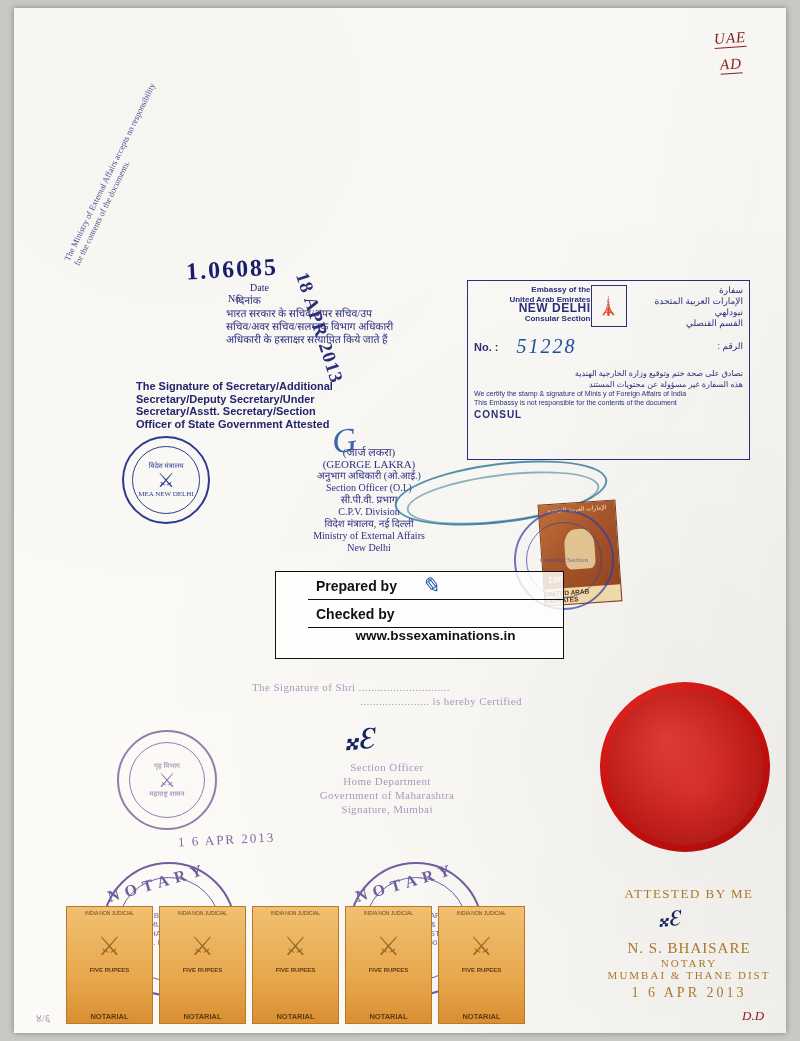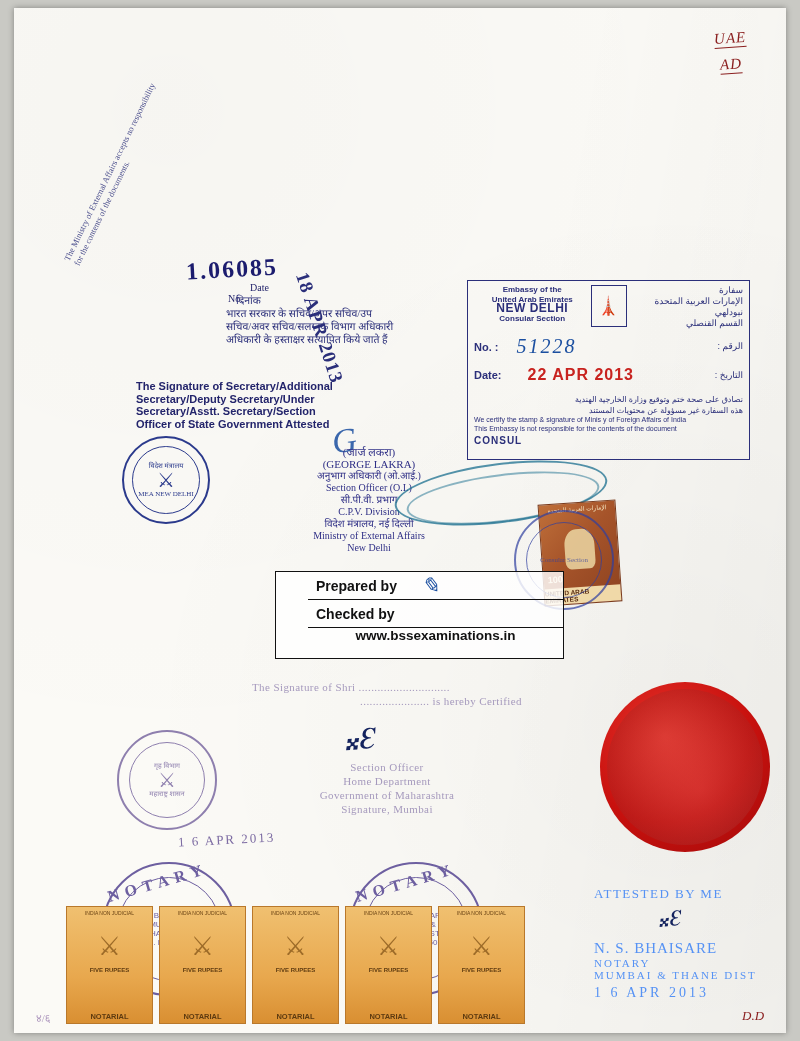--- a/index.html
+++ b/index.html
@@ -77,21 +77,21 @@
     flex-direction:column;
   }
   .st-txt{font-size:7px;line-height:8px;font-family:"Liberation Serif",serif;}
   .emblem{font-size:20px;line-height:20px;}
 
   
   .uae-box{
     border:1.5px solid #2b2f7a;color:#2b2f7a;
     font-family:"Liberation Sans",sans-serif;
   }
-  .uae-hdr{font-size:8px;line-height:9.5px;text-align:center;font-weight:bold;}
+  .uae-hdr{font-size:8px;line-height:9.5px;text-align:right;font-weight:bold;}
   .uae-newdelhi{font-size:12px;font-weight:bold;letter-spacing:.5px;}
   .uae-ar{font-size:9px;line-height:11px;text-align:right;direction:rtl;}
   .uae-no{font-size:11px;font-weight:bold;}
   .uae-num-hand{color:#1b4fa0;font-family:"Liberation Serif",serif;font-size:20px;font-style:italic;letter-spacing:2px;}
   .uae-date-red{color:#c8231f;font-weight:bold;font-size:16px;letter-spacing:1px;font-family:"Liberation Sans",sans-serif;}
   .uae-foot{font-size:7px;line-height:8.5px;}
   .uae-consul{font-size:10px;font-weight:bold;letter-spacing:1px;}
 
   
   .uae-sticker{
@@ -164,21 +164,21 @@
   .rev .tiny{
     position:absolute;left:0;right:0;top:3px;text-align:center;
     font-size:5px;color:#6b4415;
   }
   .rev .val{
     position:absolute;left:0;right:0;top:52%;text-align:center;
     font-size:6px;color:#5d3a10;font-weight:bold;
   }
 
   
-  .att{color:#3b82f6;font-family:"Liberation Serif",serif;text-align:left;opacity:.85;}
+  .att{color:#a16207;font-family:"Liberation Serif",serif;text-align:center;opacity:.85;}
   .att .t1{font-size:13px;letter-spacing:1.5px;}
   .att .nm{font-size:15px;letter-spacing:1px;}
   .att .t2{font-size:11px;letter-spacing:2px;}
   .att .dt{font-size:14px;letter-spacing:3px;}
   .att-sig{color:#14235e;font-style:italic;font-family:"Liberation Serif",serif;font-size:22px;transform:rotate(-6deg);}
 
   .bl-corner{color:#9b7fb0;font-size:11px;font-family:"Liberation Serif",serif;opacity:.8;}
   .br-corner{color:#8b2020;font-size:13px;font-family:"Liberation Serif",serif;font-style:italic;}
 
   .ellipse-scribble{
@@ -266,25 +266,20 @@
         <div class="uae-ar">القسم القنصلي</div>
       </div>
     </div>
 
     <div style="display:flex;align-items:center;margin-top:6px;">
       <span class="uae-no">No. :</span>
       <span class="uae-num-hand" style="margin-left:18px;">51228</span>
       <span class="uae-ar" style="margin-left:auto;">الرقم :</span>
     </div>
 
-    <div style="display:flex;align-items:center;margin-top:8px;">
-      <span class="uae-no">Date:</span>
-      <span class="uae-date-red" style="margin-left:26px;">22 APR 2013</span>
-      <span class="uae-ar" style="margin-left:auto;">التاريخ :</span>
-    </div>
 
     <div style="margin-top:10px;">
       <div class="uae-ar" style="font-size:8px;">نصادق على صحة ختم وتوقيع وزارة الخارجية الهندية</div>
       <div class="uae-ar" style="font-size:8px;">هذه السفارة غير مسؤولة عن محتويات المستند</div>
       <div class="uae-foot">We certify the stamp &amp; signature of Minis y of Foreign Affairs of India</div>
       <div class="uae-foot">This Embassy is not responsible for the contents of the document</div>
       <div class="uae-consul" style="margin-top:2px;">CONSUL</div>
     </div>
   </div>
 

